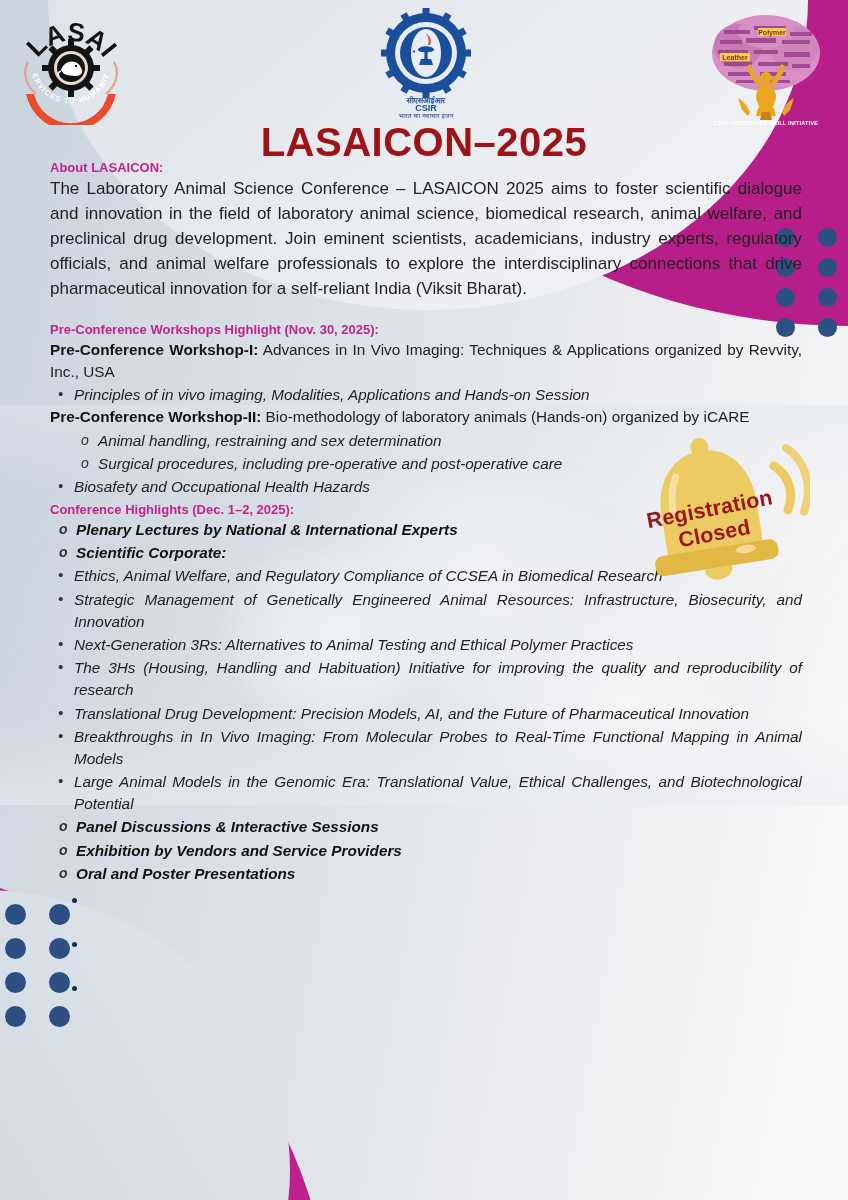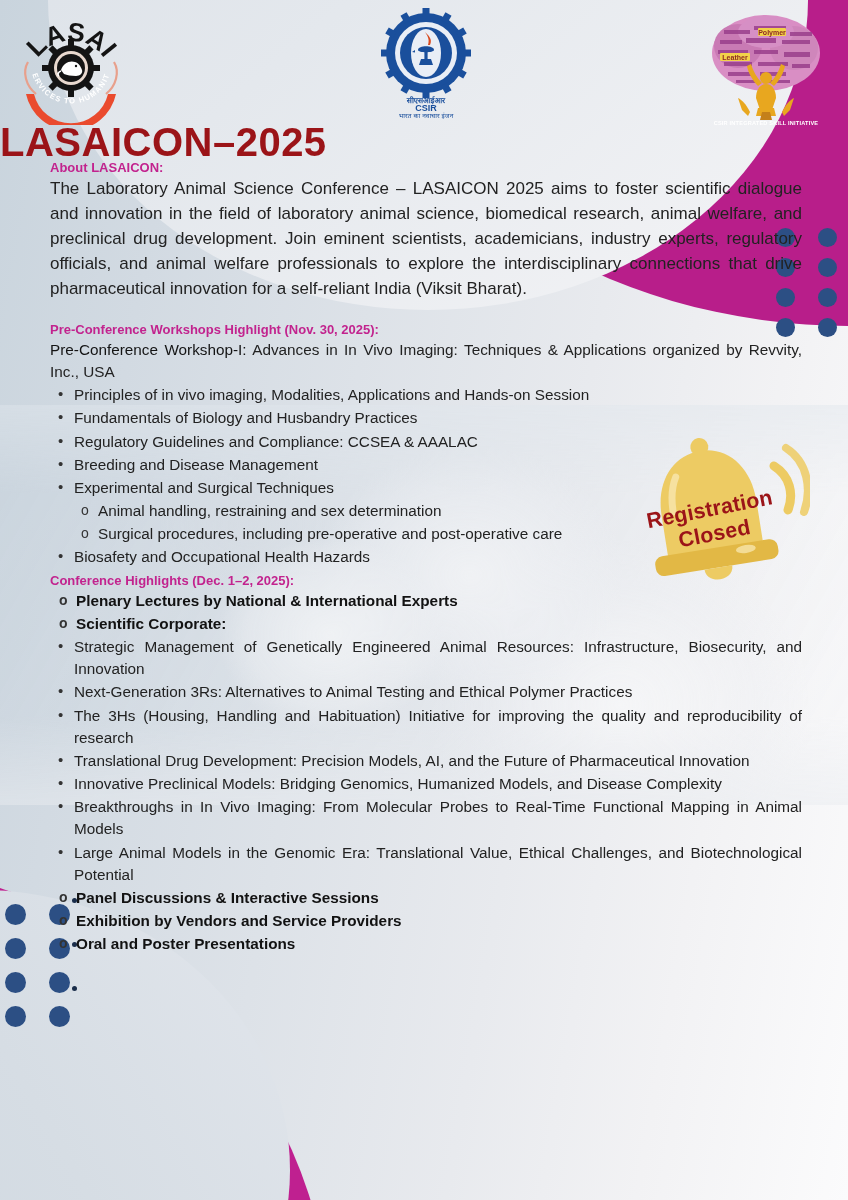--- a/index.html
+++ b/index.html
@@ -92,20 +92,21 @@
   .logo { position: absolute; z-index: 5; }
   #logo-lasai { left: 16px; top: 10px; width: 110px; height: 115px; }
   #logo-csir  { left: 378px; top: 8px;  width: 96px; height: 112px; }
   #logo-skill { right: 22px; top: 8px;  width: 120px; height: 118px; }
   .logo svg { display: block; width: 100%; height: 100%; }
 
   
   #title {
     position: absolute; z-index: 6;
     top: 120px; left: 0; width: 848px;
+    text-align: center;
     font-size: 40px; font-weight: bold;
     letter-spacing: .5px;
     color: #9b1418;
     font-family: "Liberation Sans", sans-serif;
   }
 
   
   #content {
     position: absolute; z-index: 6;
     left: 50px; top: 160px; width: 752px;
@@ -125,23 +126,23 @@
   }
   .gap-lg { height: 20px; }
   .gap-sm { height: 4px; }
 
   .line {
     font-size: 15.3px;
     line-height: 1.45;
     text-align: justify;
     color: #222;
   }
-  .line b { font-weight: normal; color: #141414; }
-
-  ul.dash, ul.circ { list-style: none; }
+  .line b { font-weight: bold; color: #141414; }
+
+  ul.dash, ul.circ { list-style: none; font-style: italic; }
   ul.dash > li {
     position: relative;
     padding-left: 24px;
     font-size: 15.3px;
     line-height: 1.45;
     text-align: justify;
     margin-top: 1px;
     color: #222;
   }
   ul.dash > li::before {
@@ -379,49 +380,46 @@
 
     <div class="sec-head">Pre-Conference Workshops Highlight (Nov. 30, 2025):</div>
 
     <div class="line">
       <b>Pre-Conference Workshop-I:</b><span> Advances in In Vivo Imaging: Techniques &amp; Applications organized by Revvity, Inc., USA</span>
     </div>
     <ul class="dash">
       <li>Principles of in vivo imaging, Modalities, Applications and Hands-on Session</li>
     </ul>
 
-    <ul class="dash">
-      <li>Fundamentals of Biology and Husbandry Practices</li>
-      <li>Regulatory Guidelines and Compliance: CCSEA &amp; AAALAC</li>
-      <li>Breeding and Disease Management</li>
-      <li>Experimental and Surgical Techniques</li>
-    </ul>
+    <div class="line">
+      <b>Pre-Conference Workshop-II:</b><span> Bio-methodology of laboratory animals (Hands-on) organized by iCARE</span>
+    </div>
     <ul class="circ indent-sub">
       <li>Animal handling, restraining and sex determination</li>
       <li>Surgical procedures, including pre-operative and post-operative care</li>
     </ul>
     <ul class="dash">
       <li>Biosafety and Occupational Health Hazards</li>
     </ul>
 
     <div class="gap-sm"></div>
 
     <div class="sec-head">Conference Highlights (Dec. 1–2, 2025):</div>
 
     <ul class="circ bold">
       <li>Plenary Lectures by National &amp; International Experts</li>
       <li>Scientific Corporate:</li>
     </ul>
 
     <ul class="dash">
+      <li>Ethics, Animal Welfare, and Regulatory Compliance of CCSEA in Biomedical Research</li>
       <li>Strategic Management of Genetically Engineered Animal Resources: Infrastructure, Biosecurity, and Innovation</li>
       <li>Next-Generation 3Rs: Alternatives to Animal Testing and Ethical Polymer Practices</li>
       <li>The 3Hs (Housing, Handling and Habituation) Initiative for improving the quality and reproducibility of research</li>
       <li>Translational Drug Development: Precision Models, AI, and the Future of Pharmaceutical Innovation</li>
-      <li>Innovative Preclinical Models: Bridging Genomics, Humanized Models, and Disease Complexity</li>
       <li>Breakthroughs in In Vivo Imaging: From Molecular Probes to Real-Time Functional Mapping in Animal Models</li>
       <li>Large Animal Models in the Genomic Era: Translational Value, Ethical Challenges, and Biotechnological Potential</li>
     </ul>
 
     <ul class="circ bold">
       <li>Panel Discussions &amp; Interactive Sessions</li>
       <li>Exhibition by Vendors and Service Providers</li>
       <li>Oral and Poster Presentations</li>
     </ul>
   </div>

